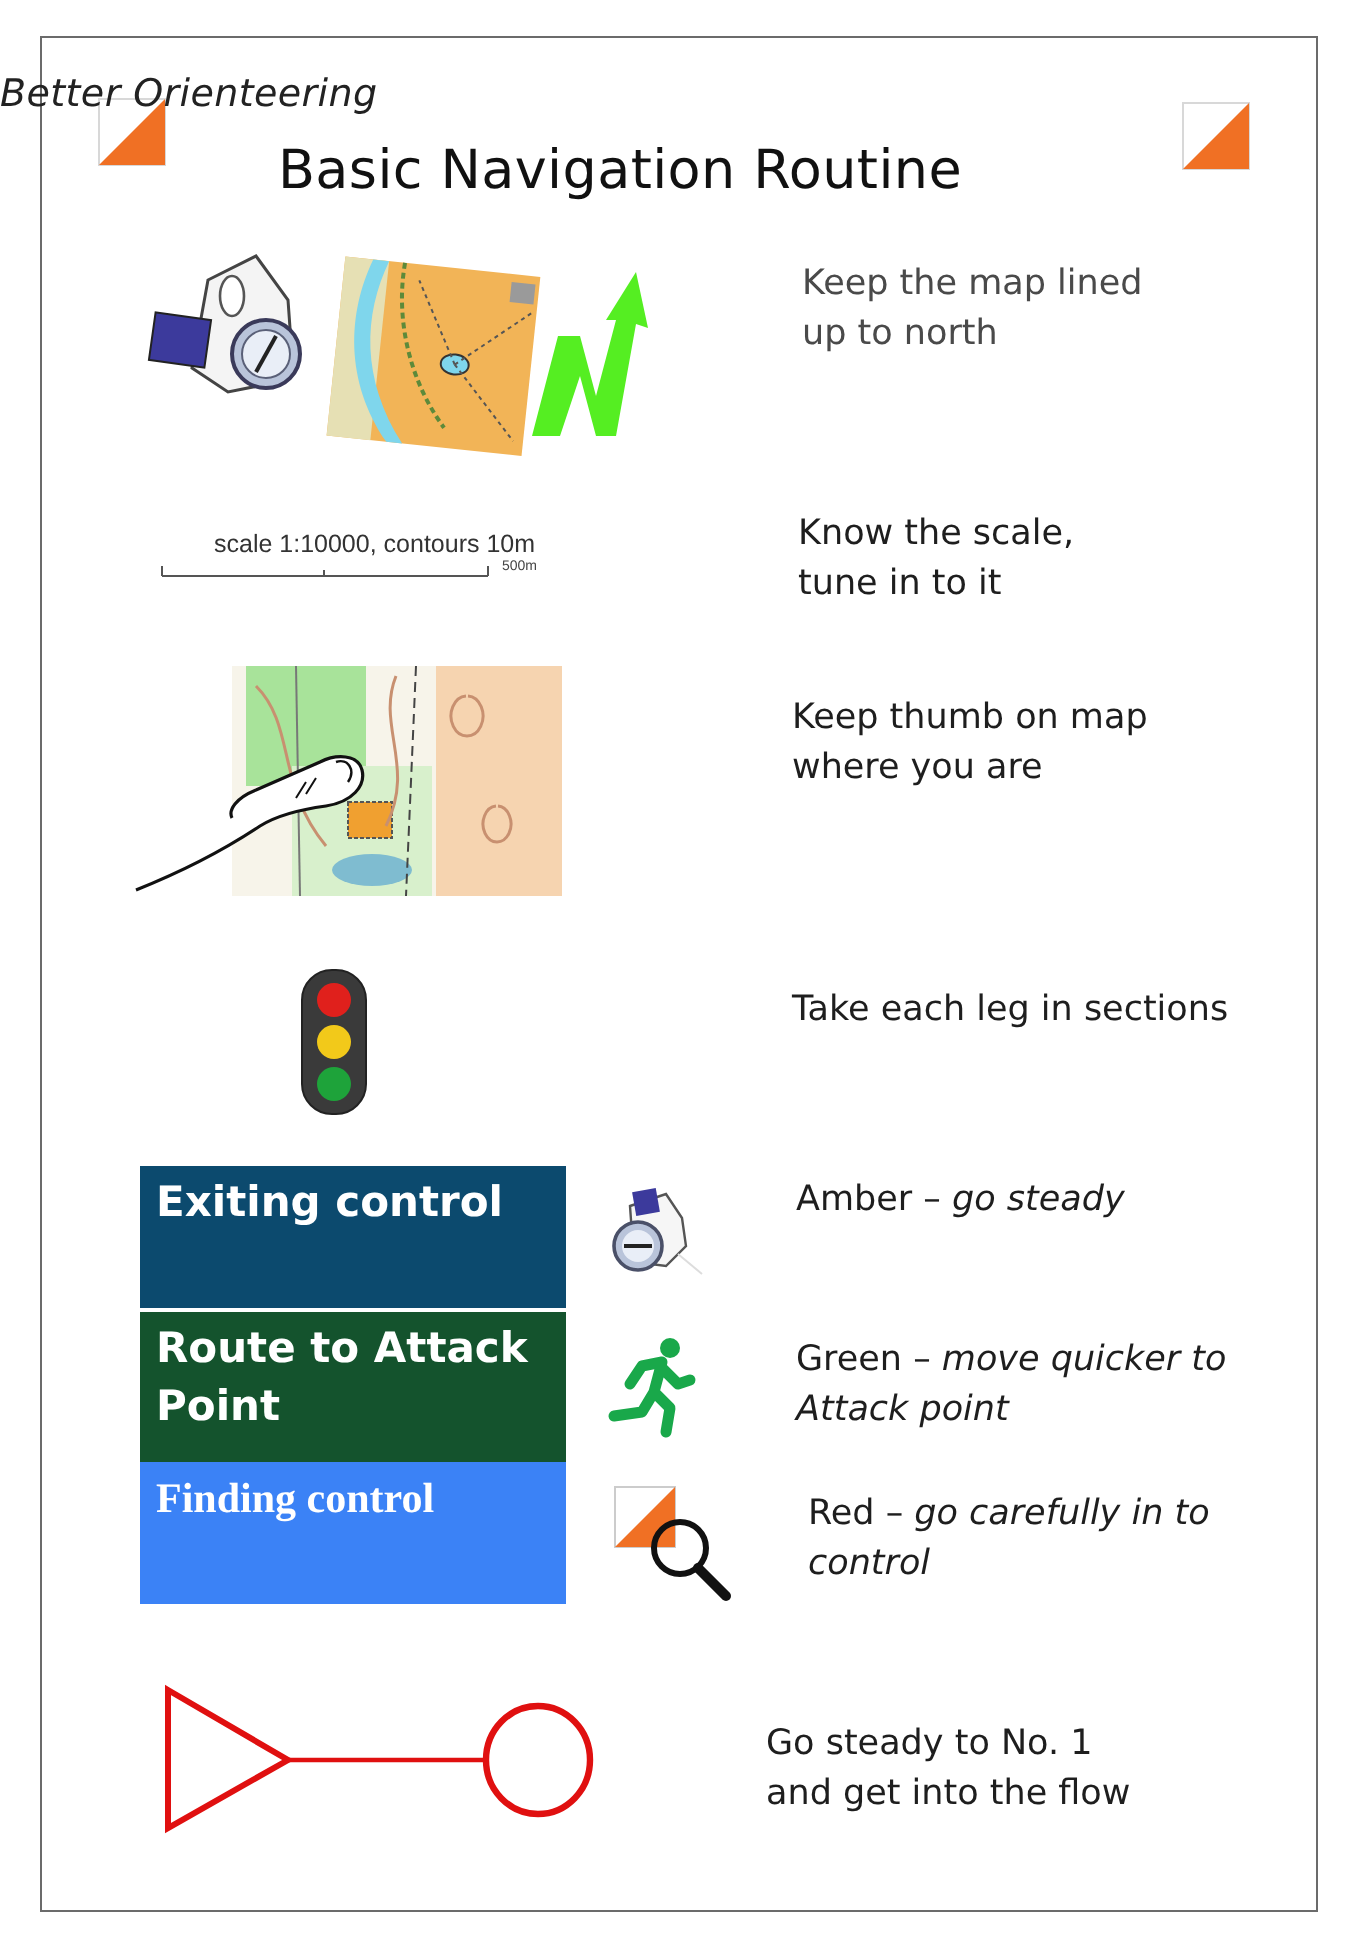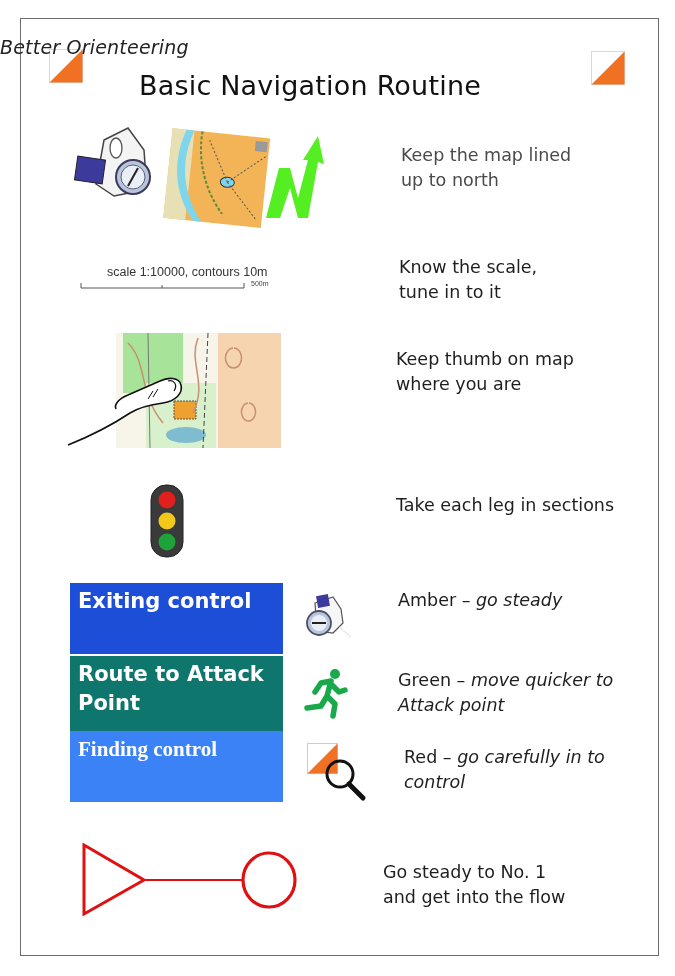--- a/index.html
+++ b/index.html
@@ -14,22 +14,22 @@
            font-size:27px; color:#111; letter-spacing:0.2px; }
   .desc { position:absolute; font-size:17.5px; line-height:25px; color:#1e1e1e; }
   .desc.grey { color:#4a4a4a; }
   .desc i { font-style:italic; }
   .scale-label { position:absolute; left:107px; top:265px; font-family:"Liberation Sans", sans-serif;
                  font-size:12.5px; color:#333;text-align:right; }
   .scale-500 { position:absolute; left:251px; top:280px; font-family:"Liberation Sans", sans-serif;
                font-size:7px; color:#444; }
   .band { position:absolute; left:70px; width:213px; color:#fff; font-weight:bold;
           font-size:21px; line-height:29px; padding:4px 8px; box-sizing:border-box; }
-  .band.amber { top:583px; height:71px; background:#1d4ed8; }
-  .band.green { top:656px; height:88px; background:#0f766e; }
+  .band.amber { top:583px; height:71px; background:#0c4a6e; }
+  .band.green { top:656px; height:88px; background:#14532d; }
   .band.red { top:731px; height:71px; background:#3b82f6;font-family:Liberation Serif, serif; }
   svg { position:absolute; overflow:visible; }
 </style>
 </head>
 <body>
 
 <div class="frame"></div>
 
 <svg class="flag" style="left:49px;top:49px" viewBox="0 0 34 34">
   <rect x="0.5" y="0.5" width="33" height="33" fill="#fff" stroke="#d8d8d8"></rect>
@@ -59,21 +59,21 @@
     <path d="M122,12 C120,40 130,70 150,92" stroke="#5d8a3a" stroke-width="2" fill="none" stroke-dasharray="3 2"></path>
     <ellipse cx="152" cy="60" rx="7" ry="5" fill="#7fd6ec" stroke="#333"></ellipse>
     <line x1="152" y1="60" x2="188" y2="30" stroke="#555" stroke-dasharray="2 2"></line>
     <line x1="152" y1="60" x2="185" y2="95" stroke="#555" stroke-dasharray="2 2"></line>
     <line x1="152" y1="60" x2="130" y2="20" stroke="#555" stroke-dasharray="2 2"></line>
     <rect x="176" y="16" width="12" height="10" fill="#9a9a9a"></rect>
   </g>
 
   <path d="M190,98 L203,48 L214,48 L222,78 L232,40 L227,40 L242,16 L248,44 L242,42 L232,98 L222,98 L214,68 L204,98 Z" fill="#55ee22"></path>
 </svg>
-<div class="desc grey" style="left:401px;top:143px">
+<div class="desc grey" style="left:401px;top:130px">
   <div>Keep the map lined</div>
   <div>up to north</div>
 </div>
 
 <div class="scale-label">scale 1:10000, contours 10m</div>
 <svg style="left:80px;top:281px" width="170" height="10">
   <line x1="1" y1="7" x2="164" y2="7" stroke="#555" stroke-width="1"></line>
   <line x1="1" y1="2" x2="1" y2="7" stroke="#555"></line>
   <line x1="82" y1="4" x2="82" y2="7" stroke="#555"></line>
   <line x1="164" y1="2" x2="164" y2="7" stroke="#555"></line>

